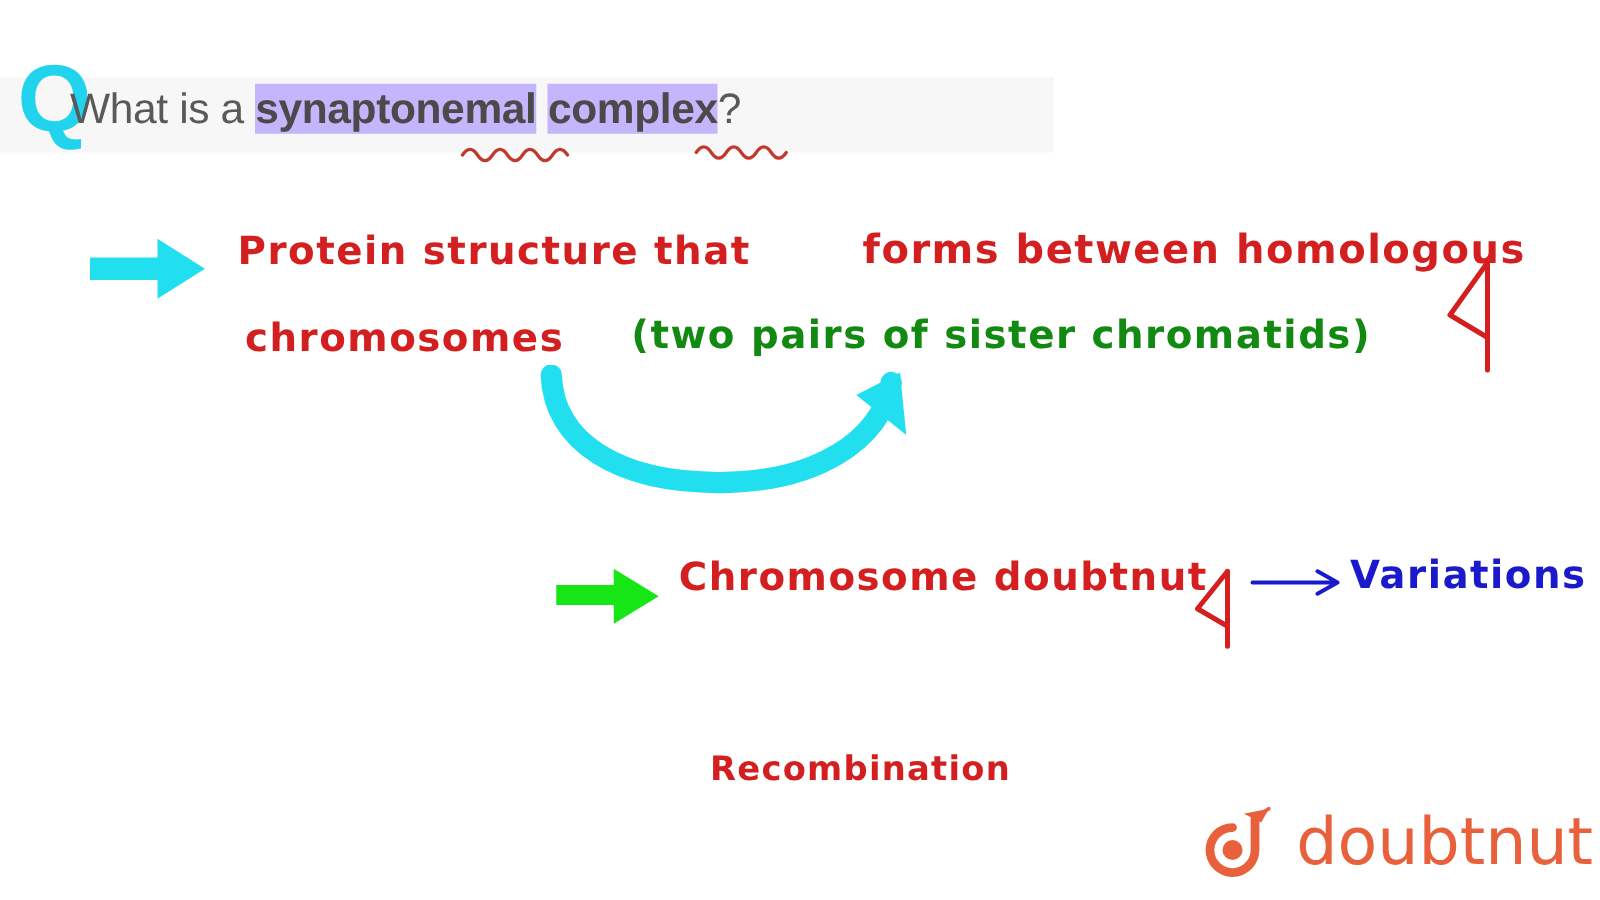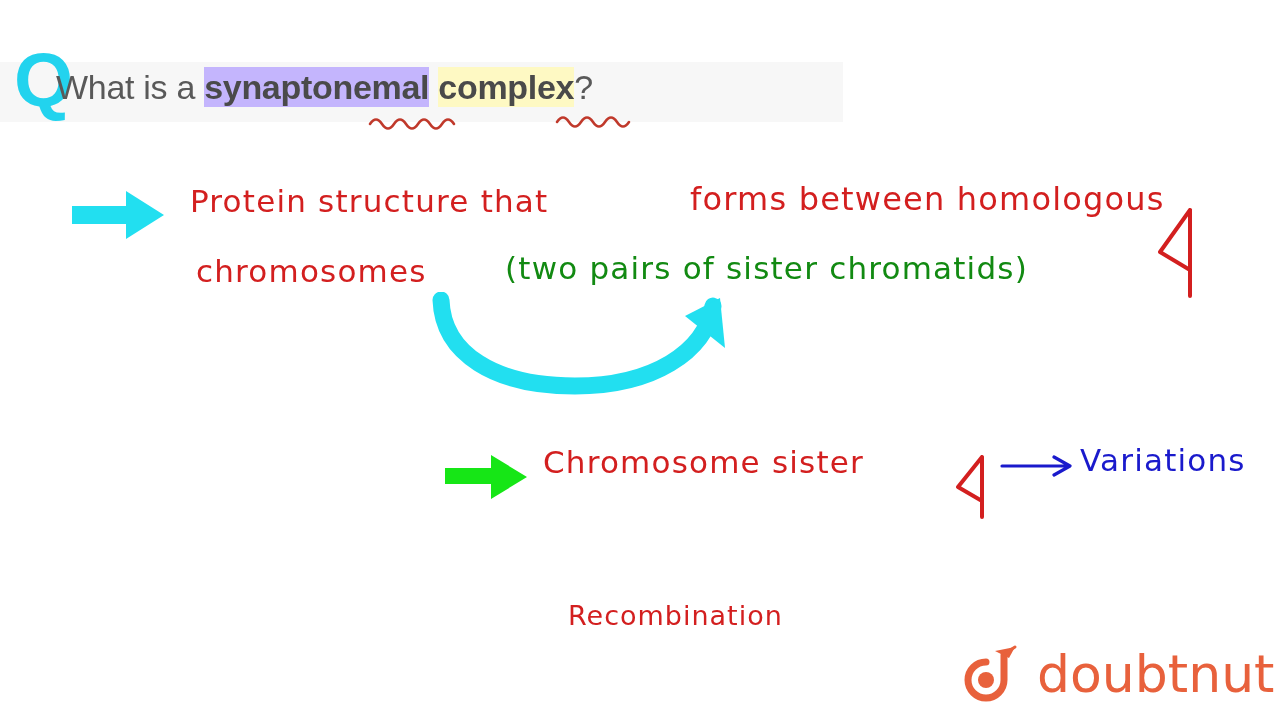--- a/index.html
+++ b/index.html
@@ -47,35 +47,35 @@
     white-space: nowrap;
     letter-spacing: -0.3px;
   }
   .hl {
     background: #c4b5fd;
     color: #4a4a4a;
     font-weight: 600;
     padding: 1px 0;
   }
   .hl2 {
-    background: #fef9c3;
+    background: #c4b5fd;
     color: #4a4a4a;
     font-weight: 600;
     padding: 1px 0;
   }
 
   
   .squiggle { position: absolute; }
 
   
   .hw {
     position: absolute;
     font-family: "DejaVu Sans", sans-serif;
     white-space: nowrap;
-    font-weight: 400;
+    font-weight: 700;
   }
   .hw-red   { color: #d31f1f; }
   .hw-green { color: #128a12; }
   .hw-blue  { color: #1a1acc; }
 
   .line1 { left: 190px;  top: 183px; font-size: 31px; letter-spacing: 1.2px; }
   .line2a { left: 196px; top: 253px; font-size: 31px; letter-spacing: 1.2px; }
   .line2b { left: 505px; top: 250px; font-size: 31px; letter-spacing: 1.2px; }
 
   .line3 { left: 543px; top: 444px; font-size: 31px; letter-spacing: 1.2px; }
@@ -140,21 +140,21 @@
 
   <svg class="mark" style="left:425px; top:292px;" width="320" height="110">
     <path d="M16,8 C18,62 70,94 150,94 C228,94 280,60 288,14" fill="none" stroke="#22dff0" stroke-width="17" stroke-linecap="round"></path>
     <path d="M260,24 L295,6 L300,56" fill="#22dff0"></path>
   </svg>
 
   <svg class="mark" style="left:443px; top:452px;" width="90" height="50">
     <path d="M2,16 L48,16 L48,3 L84,25 L48,47 L48,32 L2,32 Z" fill="#16e616"></path>
   </svg>
 
-  <div class="hw hw-red line3">Chromosome sister</div>
+  <div class="hw hw-red line3">Chromosome doubtnut</div>
 
   <svg class="mark" style="left:952px; top:455px;" width="50" height="68">
     <path d="M30,2 L30,62 M30,2 L6,32 L30,46" fill="none" stroke="#d31f1f" stroke-width="4" stroke-linecap="round" stroke-linejoin="round"></path>
   </svg>
 
   <svg class="mark" style="left:1000px; top:450px;" width="80" height="34">
     <path d="M2,16 L68,16 M54,7 L70,16 L54,25" fill="none" stroke="#1a1acc" stroke-width="3.2" stroke-linecap="round" stroke-linejoin="round"></path>
   </svg>
 
   <div class="hw hw-blue line3b">Variations</div>

